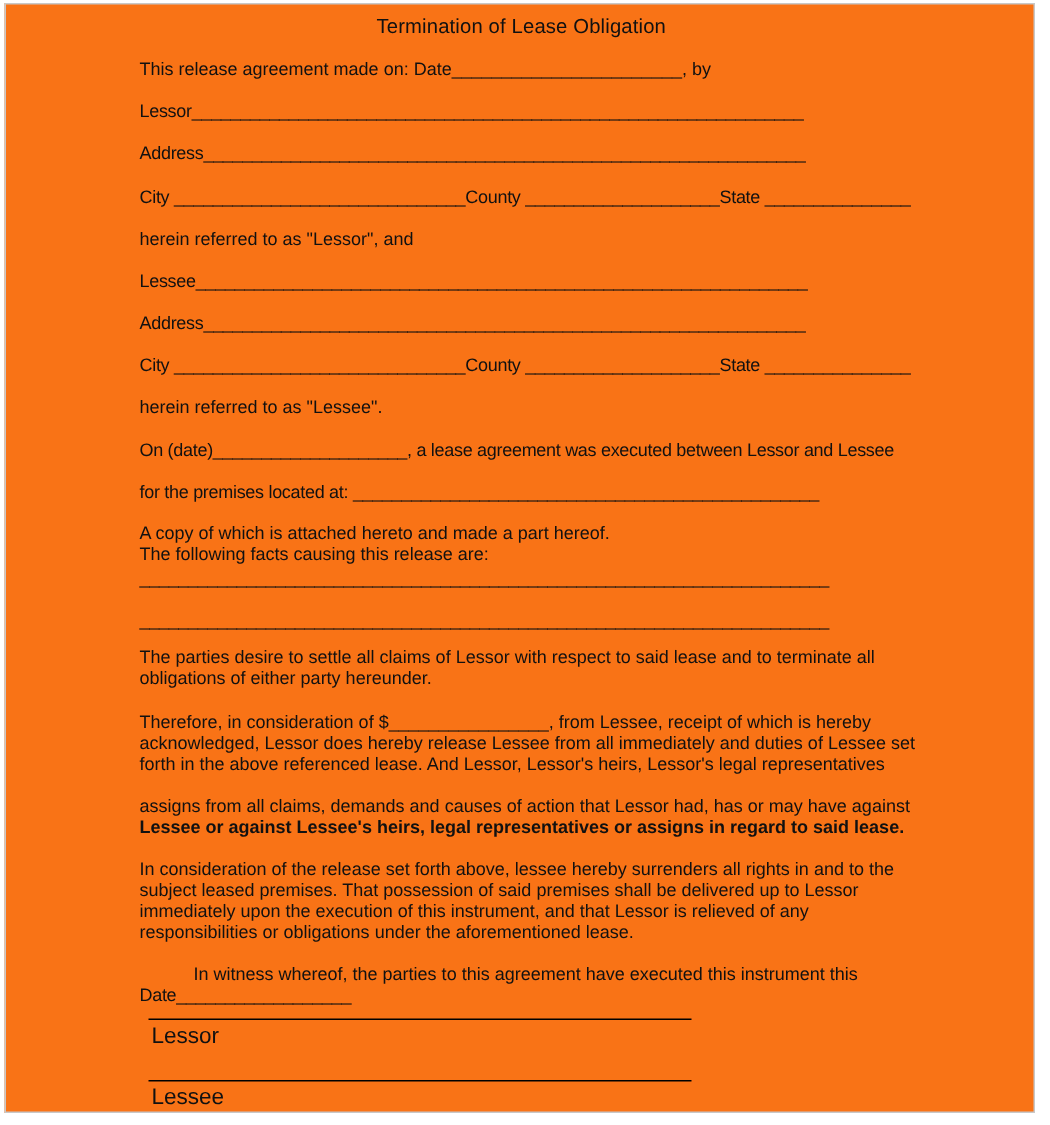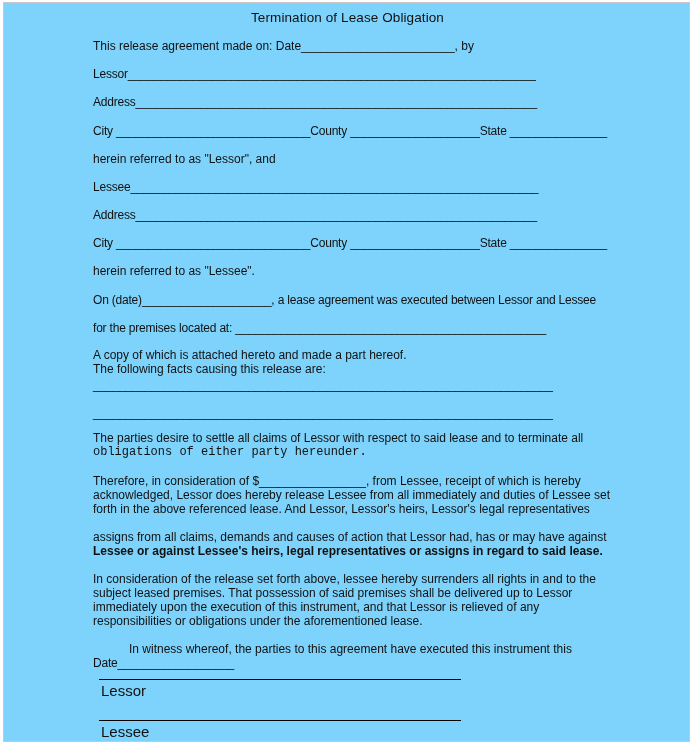--- a/index.html
+++ b/index.html
@@ -18,21 +18,21 @@
 
   
   .page {
     position: absolute;
     left: 3px;
     top: 2px;
     width: 687px;
     height: 740px;
     box-sizing: border-box;
     border: 1px solid #c8c8c8;
-    background: #7dd3fc;
+    background: #f97316;
     overflow: hidden;
   }
 
   
   .content {
     position: absolute;
     left: 0;
     top: 0;
     width: 687px;
     height: 738px;
@@ -121,21 +121,21 @@
 
     <div class="line" style="top:344px;">A copy of which is attached hereto and made a part hereof.</div>
 
     <div class="line" style="top:358px;">The following facts causing this release are:</div>
 
     <div class="line fill" style="top:374px;">_______________________________________________________________________</div>
 
     <div class="line fill" style="top:402px;">_______________________________________________________________________</div>
 
     <div class="para-line" style="top:427px;">The parties desire to settle all claims of Lessor with respect to said lease and to terminate all</div>
-    <div class="para-line" style="top:441px;font-family:Liberation Mono, monospace;">obligations of either party hereunder.</div>
+    <div class="para-line" style="top:441px;">obligations of either party hereunder.</div>
 
     <div class="para-line" style="top:470px;">Therefore, in consideration of $________________, from Lessee, receipt of which is hereby</div>
     <div class="para-line" style="top:484px;">acknowledged, Lessor does hereby release Lessee from all immediately and duties of Lessee set</div>
     <div class="para-line" style="top:498px;">forth in the above referenced lease. And Lessor, Lessor's heirs, Lessor's legal representatives</div>
     <div class="para-line" style="top:526px;">assigns from all claims, demands and causes of action that Lessor had, has or may have against</div>
     <div class="para-line" style="top:540px;font-weight:bold;">Lessee or against Lessee's heirs, legal representatives or assigns in regard to said lease.</div>
 
     <div class="para-line" style="top:568px;">In consideration of the release set forth above, lessee hereby surrenders all rights in and to the</div>
     <div class="para-line" style="top:582px;">subject leased premises. That possession of said premises shall be delivered up to Lessor</div>
     <div class="para-line" style="top:596px;">immediately upon the execution of this instrument, and that Lessor is relieved of any</div>

